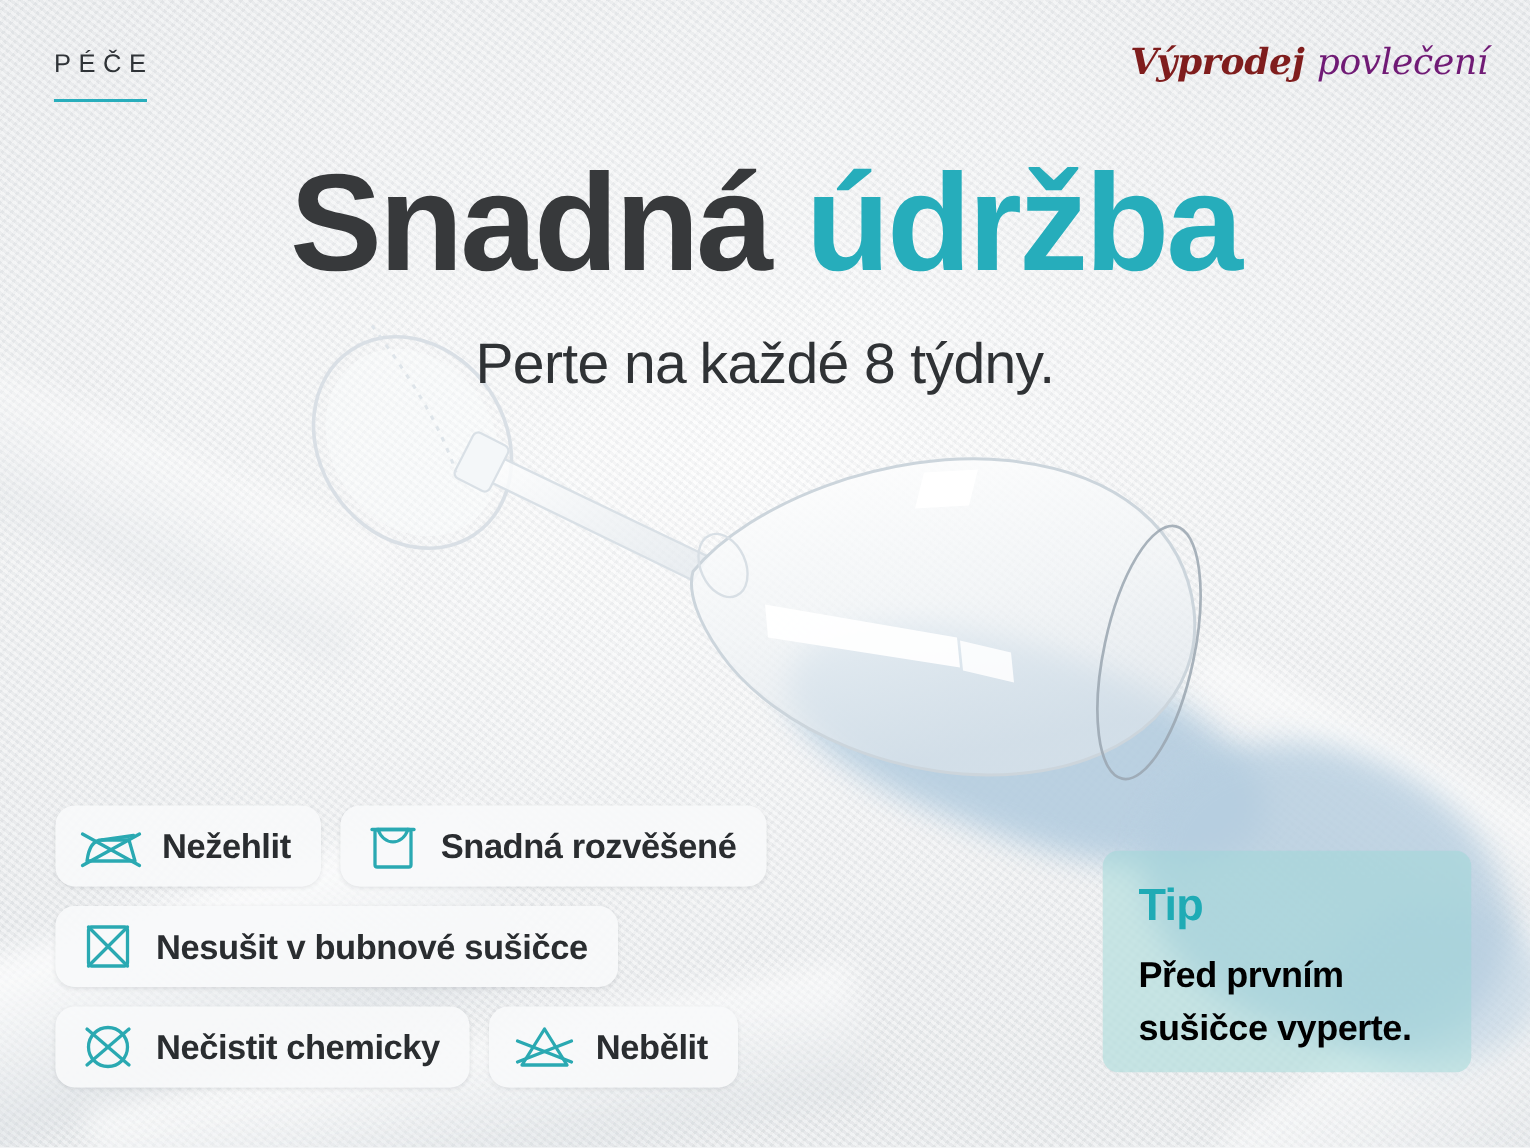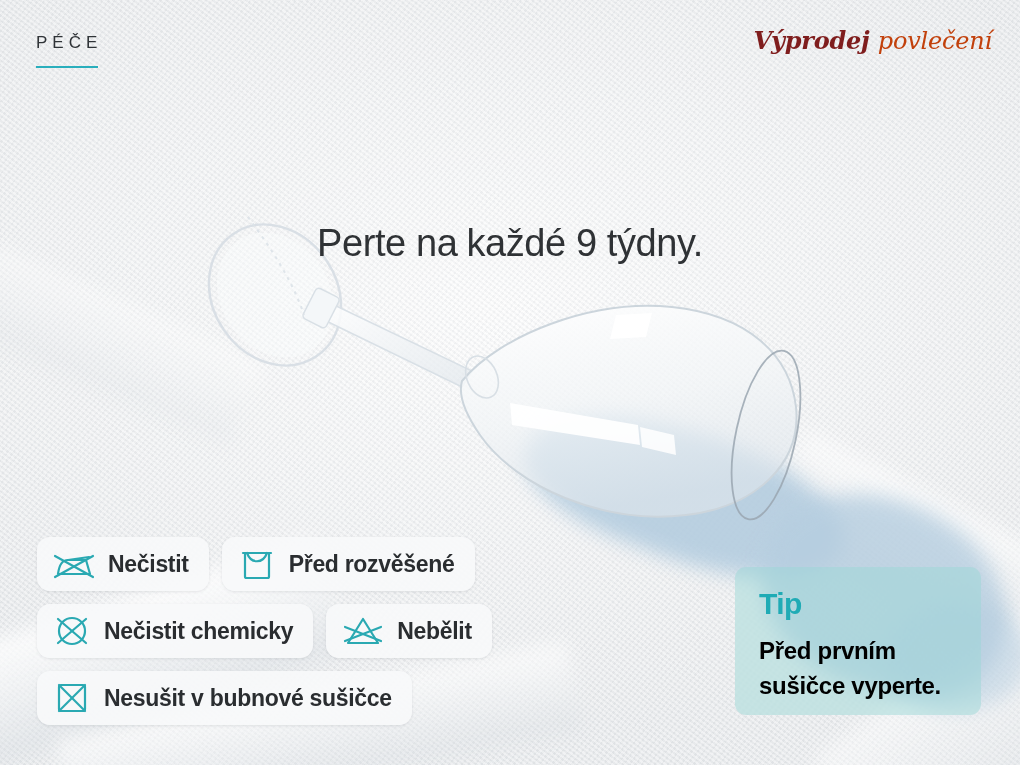--- a/index.html
+++ b/index.html
@@ -91,21 +91,21 @@
 
   .brand {
     position:absolute; right:28px; top:26px;
     font-family:"DejaVu Serif", serif;
     font-style:italic; font-weight:bold;
     font-size:24px;
     letter-spacing:-.2px;
     white-space:nowrap;
   }
   .brand .b1 { color:#7f1d1d; }
-  .brand .b2 { color:#c2410c; font-weight:normal; }
+  .brand .b2 { color:#701a75; font-weight:normal; }
 
   
   .headline {
     position:absolute; left:0; right:0; top:101px;
     text-align:center;
     font-size:92px; font-weight:bold;
     letter-spacing:-2px;
     line-height:1.05;
     white-space:nowrap;
   }
@@ -218,52 +218,69 @@
   <div class="eyebrow">
     <div class="eyebrow-text">PÉČE</div>
     <div class="eyebrow-rule"></div>
   </div>
 
   <div class="brand">
     <span class="b1">Výprodej</span>
     <span class="b2">povlečení</span>
   </div>
 
+  <div class="headline">
+    <span class="h1">Snadná</span>
+    <span class="h2">údržba</span>
+  </div>
 
   <div class="subline">
     <span>Perte na</span>
 
 
-    <span>každé 9 týdny.</span>
+    <span>každé 8 týdny.</span>
   </div>
 
   <div class="chips">
 
     <div class="chip-row">
       <div class="chip">
         <span class="chip-icon">
           <svg width="42" height="34" viewBox="0 0 42 34">
             <path d="M5 27 L37 27 L33 13 L15 13 C 9 13, 6 19, 5 27 Z" fill="none" stroke="#2aa9b2" stroke-width="2.2" stroke-linejoin="round"></path>
             <line x1="15" y1="13" x2="36" y2="10" stroke="#2aa9b2" stroke-width="2.2" stroke-linecap="round"></line>
             <line x1="2" y1="9" x2="40" y2="30" stroke="#2aa9b2" stroke-width="2.2" stroke-linecap="round"></line>
             <line x1="40" y1="9" x2="2" y2="30" stroke="#2aa9b2" stroke-width="2.2" stroke-linecap="round"></line>
           </svg>
         </span>
-        <span class="chip-label">Nečistit</span>
+        <span class="chip-label">Nežehlit</span>
       </div>
 
       <div class="chip">
         <span class="chip-icon">
           <svg width="38" height="36" viewBox="0 0 38 36">
             <rect x="7" y="7" width="24" height="25" rx="1.5" fill="none" stroke="#2aa9b2" stroke-width="2.2"></rect>
             <path d="M9 7 C 13 18, 25 18, 29 7" fill="none" stroke="#2aa9b2" stroke-width="2.2" stroke-linecap="round"></path>
             <line x1="5" y1="7" x2="33" y2="7" stroke="#2aa9b2" stroke-width="2.2" stroke-linecap="round"></line>
           </svg>
         </span>
-        <span class="chip-label">Před rozvěšené</span>
+        <span class="chip-label">Snadná rozvěšené</span>
+      </div>
+    </div>
+
+    <div class="chip-row">
+      <div class="chip">
+        <span class="chip-icon">
+          <svg width="38" height="36" viewBox="0 0 38 36">
+            <rect x="6" y="5" width="26" height="26" rx="2" fill="none" stroke="#2aa9b2" stroke-width="2.2"></rect>
+            <line x1="6" y1="5" x2="32" y2="31" stroke="#2aa9b2" stroke-width="2.2" stroke-linecap="round"></line>
+            <line x1="32" y1="5" x2="6" y2="31" stroke="#2aa9b2" stroke-width="2.2" stroke-linecap="round"></line>
+          </svg>
+        </span>
+        <span class="chip-label">Nesušit v bubnové sušičce</span>
       </div>
     </div>
 
     <div class="chip-row">
       <div class="chip">
         <span class="chip-icon">
           <svg width="38" height="36" viewBox="0 0 38 36">
             <circle cx="19" cy="18" r="13" fill="none" stroke="#2aa9b2" stroke-width="2.2"></circle>
             <line x1="5" y1="6" x2="33" y2="30" stroke="#2aa9b2" stroke-width="2.2" stroke-linecap="round"></line>
             <line x1="33" y1="6" x2="5" y2="30" stroke="#2aa9b2" stroke-width="2.2" stroke-linecap="round"></line>
@@ -277,33 +294,20 @@
           <svg width="42" height="34" viewBox="0 0 42 34">
             <path d="M21 5 L36 29 L6 29 Z" fill="none" stroke="#2aa9b2" stroke-width="2.2" stroke-linejoin="round"></path>
             <line x1="3" y1="13" x2="39" y2="27" stroke="#2aa9b2" stroke-width="2.2" stroke-linecap="round"></line>
             <line x1="39" y1="13" x2="3" y2="27" stroke="#2aa9b2" stroke-width="2.2" stroke-linecap="round"></line>
           </svg>
         </span>
         <span class="chip-label">Nebělit</span>
       </div>
     </div>
 
-    <div class="chip-row">
-      <div class="chip">
-        <span class="chip-icon">
-          <svg width="38" height="36" viewBox="0 0 38 36">
-            <rect x="6" y="5" width="26" height="26" rx="2" fill="none" stroke="#2aa9b2" stroke-width="2.2"></rect>
-            <line x1="6" y1="5" x2="32" y2="31" stroke="#2aa9b2" stroke-width="2.2" stroke-linecap="round"></line>
-            <line x1="32" y1="5" x2="6" y2="31" stroke="#2aa9b2" stroke-width="2.2" stroke-linecap="round"></line>
-          </svg>
-        </span>
-        <span class="chip-label">Nesušit v bubnové sušičce</span>
-      </div>
-    </div>
-
   </div>
 
   <div class="tip">
     <div class="tip-title">Tip</div>
     <div class="tip-text">Před prvním</div>
     <div class="tip-text">sušičce vyperte.</div>
   </div>
 
 </div>
 

